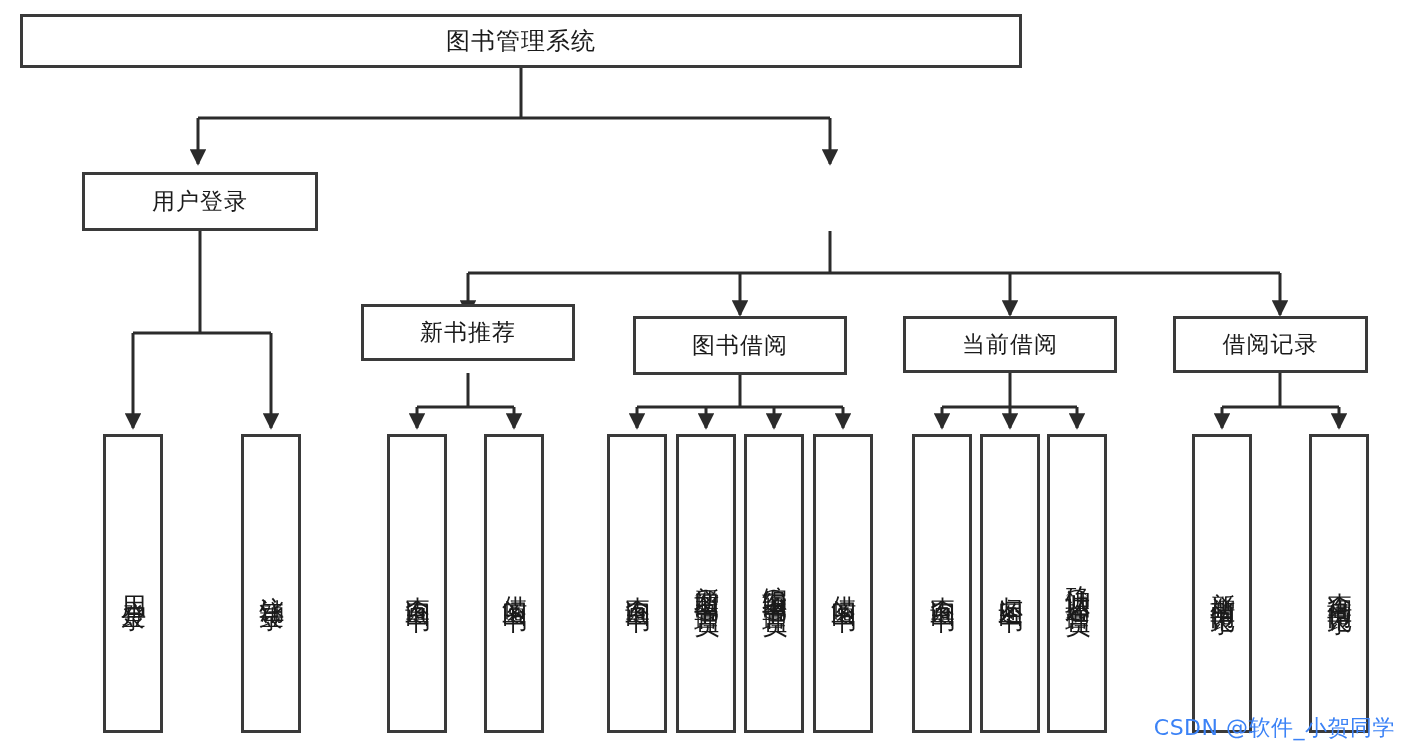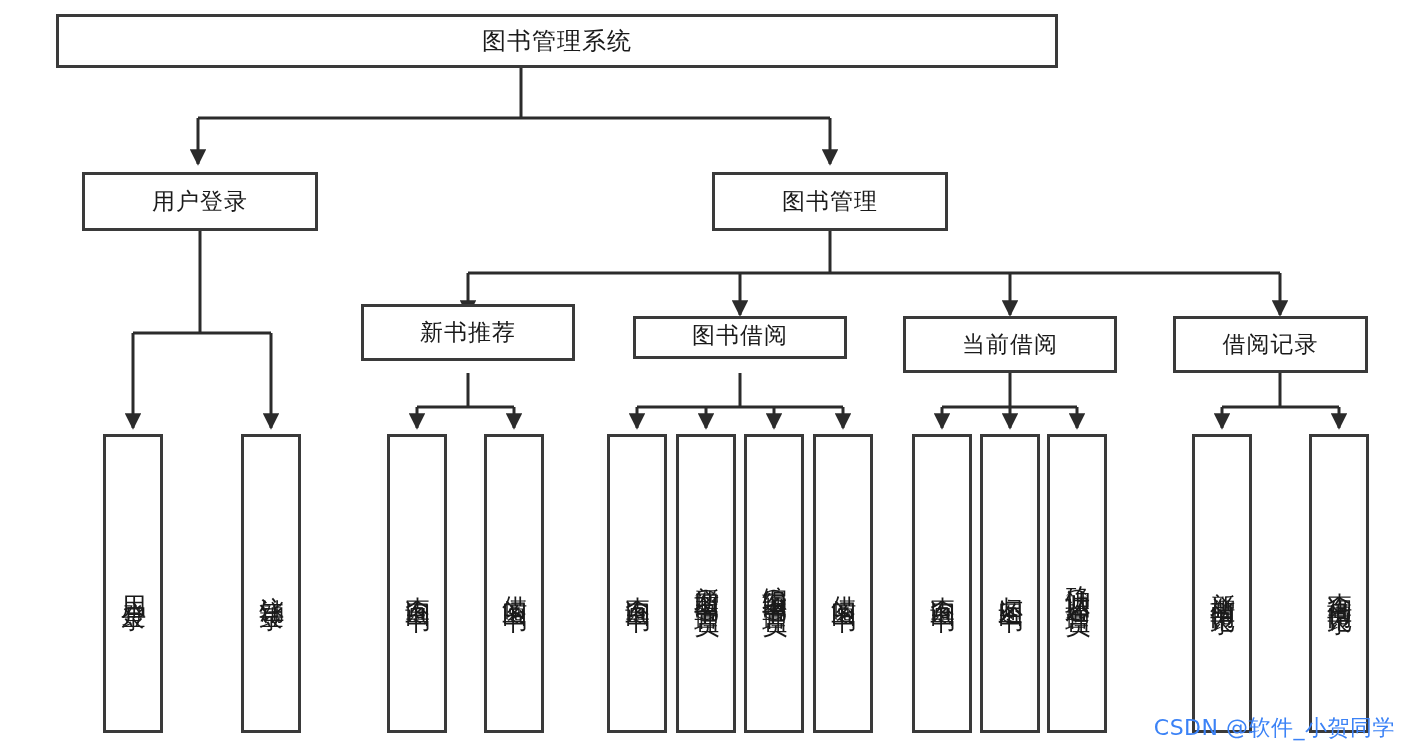--- a/index.html
+++ b/index.html
@@ -117,35 +117,32 @@
       <path d="M 1010,407 L 1010,428" marker-end="url(#arrow)"></path>
       <path d="M 1077,407 L 1077,428" marker-end="url(#arrow)"></path>
 
       <path d="M 1280,373 L 1280,407"></path>
       <path d="M 1222,407 L 1339,407"></path>
       <path d="M 1222,407 L 1222,428" marker-end="url(#arrow)"></path>
       <path d="M 1339,407 L 1339,428" marker-end="url(#arrow)"></path>
     </g>
   </svg>
 
-  <div class="node h root" style="left:20px; top:14px; width:1002px; height:54px;margin-left:36px;">
+  <div class="node h root" style="left:20px; top:14px; width:1002px; height:54px;">
     <span>图书管理系统</span>
   </div>
 
   <div class="node h" style="left:82px; top:172px; width:236px; height:59px;">
     <span>用户登录</span>
   </div>
-  <div class="node h" style="left:712px; top:172px; width:236px; height:59px;">
-    <span>图书管理</span>
-  </div>
 
   <div class="node h" style="left:361px; top:304px; width:214px; height:57px;">
     <span>新书推荐</span>
   </div>
-  <div class="node h" style="left:633px; top:316px; width:214px; height:43px;font-family:Liberation Mono, monospace;">
+  <div class="node h" style="left:633px; top:316px; width:214px; height:59px;">
     <span>图书借阅</span>
   </div>
   <div class="node h" style="left:903px; top:316px; width:214px; height:57px;justify-content:center;">
     <span>当前借阅</span>
   </div>
   <div class="node h" style="left:1173px; top:316px; width:195px; height:57px;">
     <span>借阅记录</span>
   </div>
 
   <div class="node v" style="left:103px; top:434px; width:60px; height:299px;">

